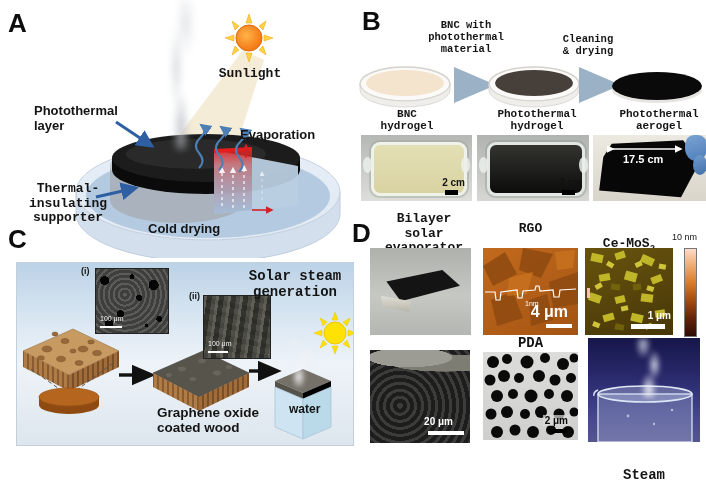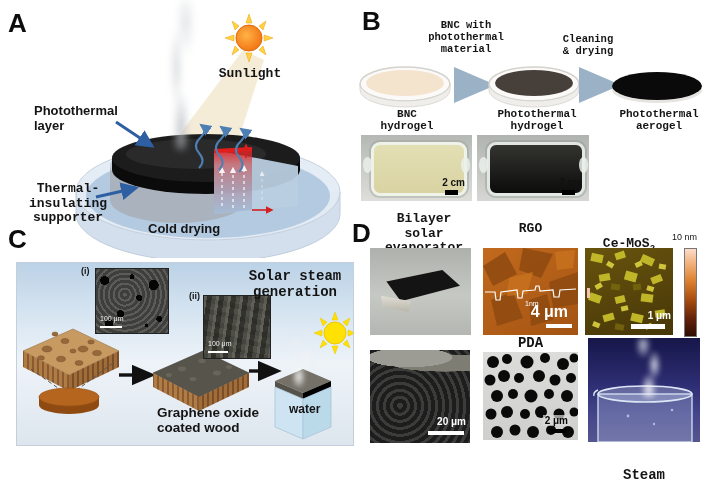--- a/index.html
+++ b/index.html
@@ -141,20 +141,21 @@
 
   <div class="abs blur3" style="left:158px;top:0;width:46px;height:150px;
       background:
         radial-gradient(ellipse 12px 55px at 50% 85%, rgba(190,195,200,.9), transparent 70%),
         radial-gradient(ellipse 9px 60px at 40% 45%, rgba(205,208,212,.8), transparent 70%),
         radial-gradient(ellipse 14px 50px at 60% 15%, rgba(215,218,222,.7), transparent 70%);"></div>
 
   <div class="abs txt ctr" style="left:205px;top:67px;width:90px;font-size:13px;">Sunlight</div>
   <div class="abs txt" style="left:34px;top:104px;width:110px;font-size:13px;">Photothermal
 layer</div>
+  <div class="abs txt" style="left:240px;top:128px;width:100px;font-size:13px;">Evaporation</div>
   <div class="abs txt ctr" style="left:18px;top:182px;width:100px;font-size:13px;">Thermal-
 insulating
 supporter</div>
   <div class="abs txt" style="left:148px;top:222px;width:90px;font-size:13px;">Cold drying</div>
 </div>
 
 <div class="abs" style="left:352px;top:0;width:354px;height:232px;">
   <div class="abs plabel" style="left:10px;top:6px;">B</div>
 
   <div class="abs txt ctr" style="left:68px;top:20px;width:92px;font-size:10.5px;">BNC with
@@ -206,20 +207,34 @@
   </div>
 
   <div class="photo" style="left:125px;top:135px;width:112px;height:66px;background:linear-gradient(180deg,#b0b4b0,#d6d6d2);">
     <div class="abs" style="left:10px;top:7px;width:92px;height:48px;border:3px solid rgba(238,242,238,.95);border-radius:9px;background:linear-gradient(180deg,#33332f,#0c0c0c);box-shadow:0 0 0 2px rgba(140,150,140,.4);"></div>
     <div class="abs" style="left:2px;top:22px;width:9px;height:16px;border-radius:50%;background:rgba(235,240,235,.85);"></div>
     <div class="abs" style="left:102px;top:22px;width:9px;height:16px;border-radius:50%;background:rgba(235,240,235,.85);"></div>
     <div class="abs txt" style="right:7px;top:42px;font-size:10px;color:#111;">2 cm</div>
     <div class="scalebar" style="right:14px;top:55px;width:13px;height:5px;"></div>
   </div>
 
+  <div class="photo" style="left:241px;top:135px;width:113px;height:66px;background:linear-gradient(180deg,#ece9e1,#d9d5cb);">
+    <div class="abs" style="left:4px;top:4px;width:105px;height:60px;background:#070707;clip-path:polygon(14% 8%,82% 2%,98% 38%,80% 97%,2% 86%,6% 30%);"></div>
+    <svg class="abs" width="80" height="12" viewBox="0 0 80 12" style="left:14px;top:8px;">
+      <defs>
+          <marker id="mW2" markerWidth="7" markerHeight="7" refX="4" refY="2.5" orient="auto">
+            <path d="M0,0 L5,2.5 L0,5 Z" fill="#fff"></path>
+          </marker>
+        </defs>
+      <line x1="6" y1="6" x2="74" y2="6" stroke="#fff" stroke-width="1.6" marker-start="url(#mW2)" marker-end="url(#mW2)"></line>
+    </svg>
+    <div class="abs txt" style="left:30px;top:18px;font-size:11px;color:#fff;">17.5 cm</div>
+    <div class="abs" style="left:92px;top:0px;width:22px;height:26px;border-radius:40% 40% 50% 50%;background:linear-gradient(160deg,#7ba4d4,#4d7cb8);"></div>
+    <div class="abs" style="left:100px;top:20px;width:14px;height:20px;border-radius:50%;background:linear-gradient(160deg,#6f9bcd,#426fa8);"></div>
+  </div>
 </div>
 
 <div class="abs plabel" style="left:8px;top:224px;">C</div>
 <div class="abs panelC" style="left:16px;top:262px;width:336px;height:182px;">
 
   <svg class="abs" width="336" height="182" viewBox="0 0 336 182" style="left:0;top:0;">
     <defs>
       <pattern id="wgrain" width="5" height="6" patternUnits="userSpaceOnUse">
         <rect width="5" height="6" fill="#b07c46"></rect>
         <rect x="0" width="2" height="6" fill="#8a5a30"></rect>
@@ -394,21 +409,21 @@
       </g>
       <rect x="2" y="40" width="3" height="10" fill="#f3c2b0"></rect>
     </svg>
     <div class="abs txt" style="right:2px;bottom:14px;font-size:10px;color:#fff;">1 μm</div>
     <div class="wbar" style="right:8px;bottom:6px;width:34px;height:5px;"></div>
   </div>
 
   <div class="abs colorbar" style="left:332px;top:38px;width:11px;height:87px;"></div>
 
   <div class="photo semCross" style="left:18px;top:140px;width:100px;height:93px;">
-    <div class="abs txt" style="right:4px;bottom:16px;font-size:10px;color:#fff;">20 μm</div>
+    <div class="abs txt" style="right:17px;bottom:16px;font-size:10px;color:#fff;">20 μm</div>
     <div class="wbar" style="right:6px;bottom:8px;width:36px;height:4px;"></div>
   </div>
 
   <div class="abs txt ctr" style="left:131px;top:126px;width:95px;font-size:14px;">PDA</div>
   <div class="photo pdaBg" style="left:131px;top:142px;width:95px;height:88px;">
     <svg width="95" height="88" viewBox="0 0 95 88" fill="#0a0a0a">
       <circle cx="10" cy="10" r="6"></circle>
         <circle cx="24" cy="7" r="5"></circle>
         <circle cx="44" cy="10" r="6.5"></circle>
       <circle cx="62" cy="6" r="5"></circle>

